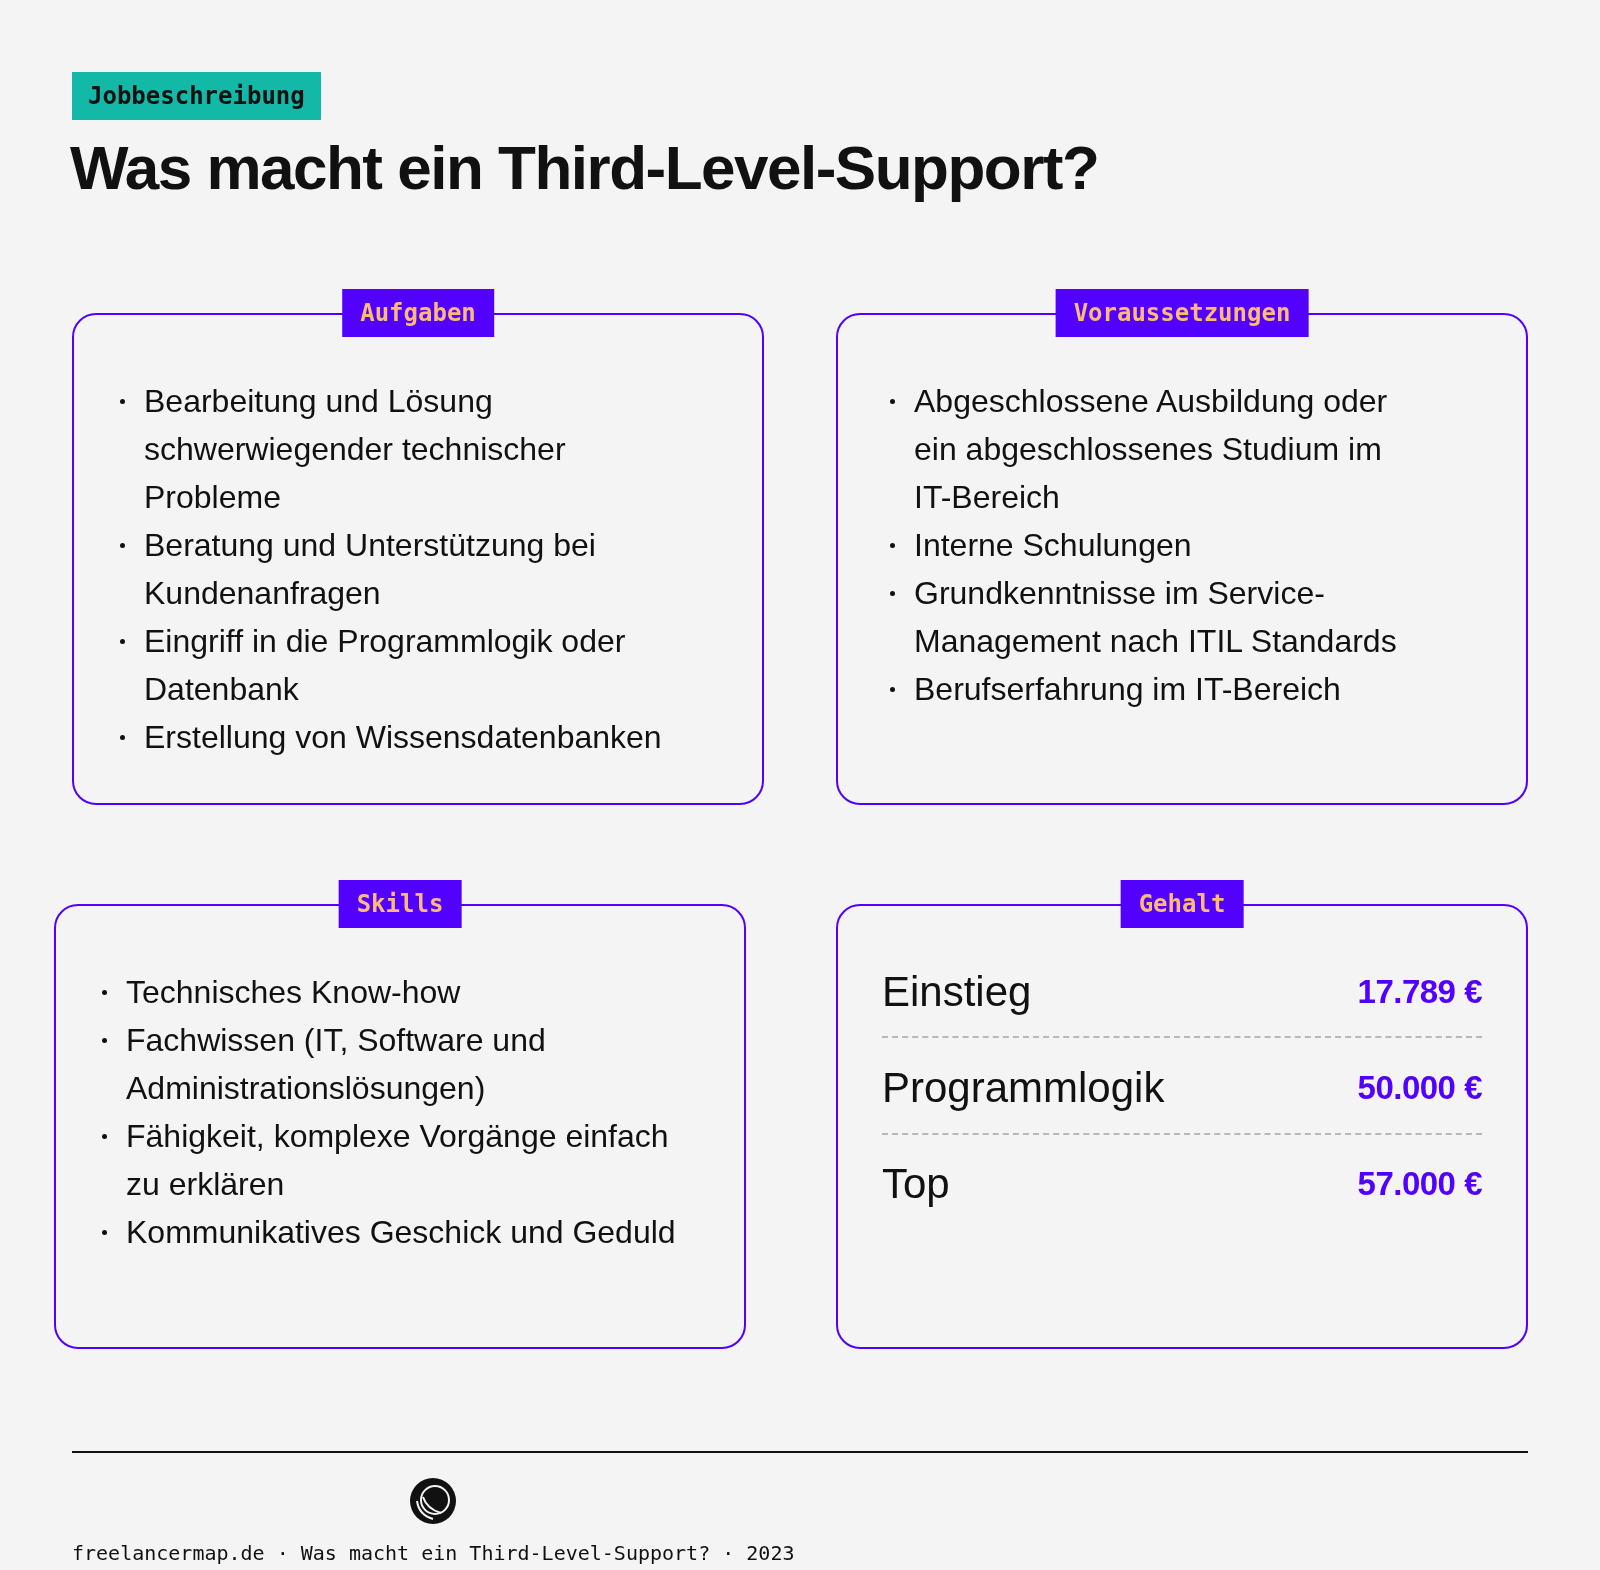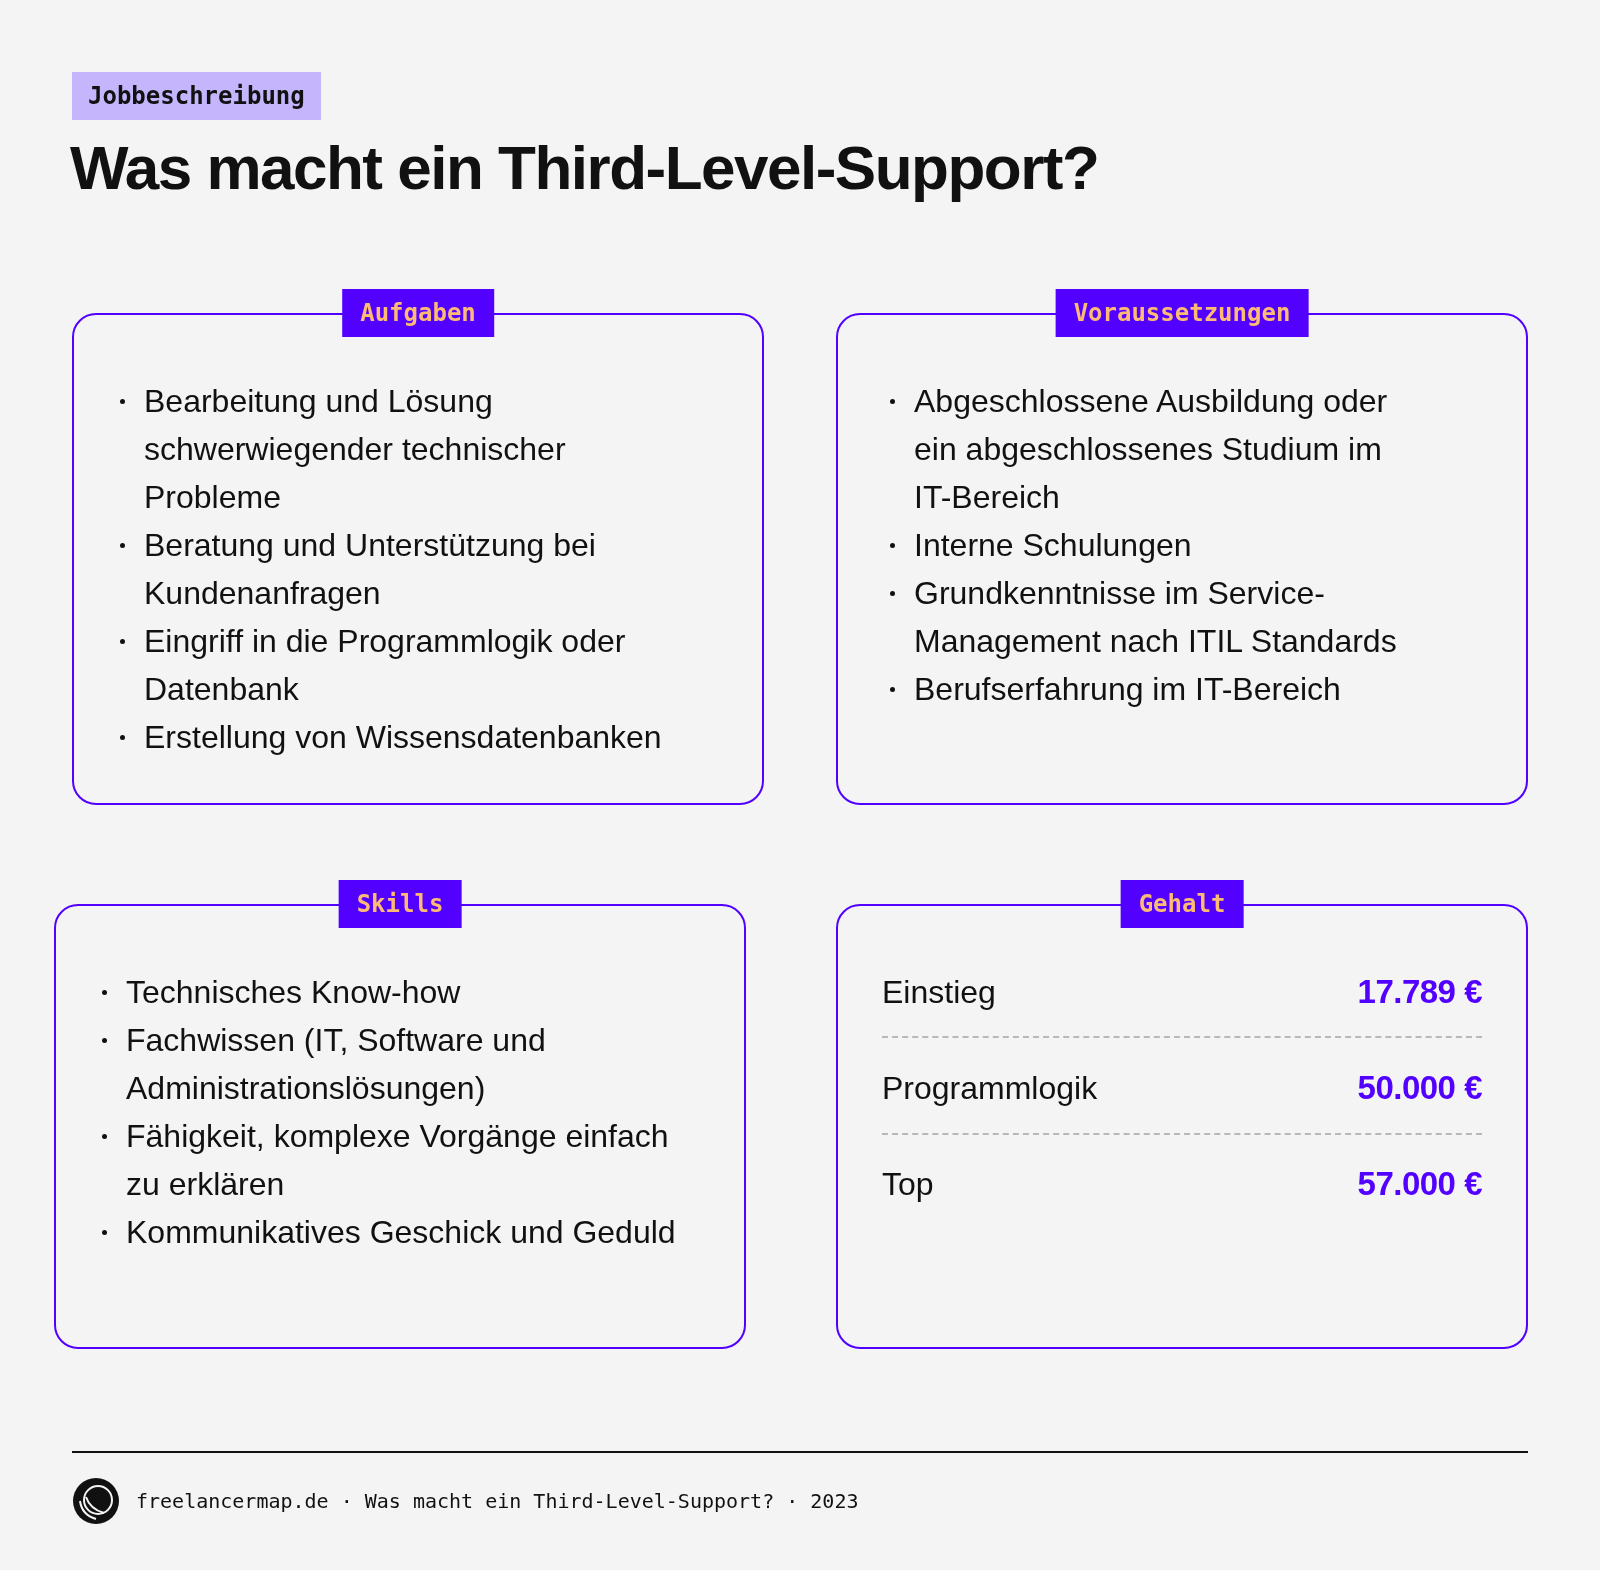--- a/index.html
+++ b/index.html
@@ -6,21 +6,21 @@
     body {
       width: 1600px; height: 1570px;
       background: #f4f4f4;
       position: relative;
       font-family: "Liberation Sans", sans-serif;
       color: #111;
       overflow: hidden;
     }
     .tag {
       position: absolute; left: 72px; top: 72px;
-      background: #c4b5fd;
+      background: #14b8a6;
       padding: 0 16px;
       height: 48px; line-height: 48px;
       font-family: "DejaVu Sans Mono", monospace;
       font-weight: bold; font-size: 24px;
       color: #111;
     }
     .title {
       position: absolute; left: 70px; top: 132px;
       margin: 0;
       font-family: "Liberation Sans", sans-serif;
@@ -60,33 +60,33 @@
       content: "";
       position: absolute; left: 2px; top: 22px;
       width: 5px; height: 5px; border-radius: 50%;
       background: #111;
     }
     .salary-row {
       position: absolute; left: 44px; right: 44px;
       height: 48px;
       display: flex; justify-content: space-between; align-items: center;
     }
-    .salary-label { font-size: 32px; color: #111; }
+    .salary-label { font-size: 42px; color: #111; }
     .salary-value { font-size: 33px; font-weight: bold; color: #5200ff; letter-spacing: -0.5px; }
     .dash {
       position: absolute; left: 44px; right: 44px; height: 0;
       border-top: 2.5px dashed #b8b8b8;
     }
     .footer-line {
       position: absolute; left: 72px; right: 72px; top: 1451px;
       height: 2px; background: #111;
     }
     .footer {
       position: absolute; left: 72px; top: 1477px;
-      display: flex; align-items: center; gap: 16px;
+      display: flex; align-items: center; gap: 16px; flex-direction: column;
     }
     .footer-text {
       font-family: "DejaVu Sans Mono", monospace;
       font-size: 20px; color: #111;
     }
   </style>
 </head>
 <body>
 
 <div class="tag">Jobbeschreibung</div>

